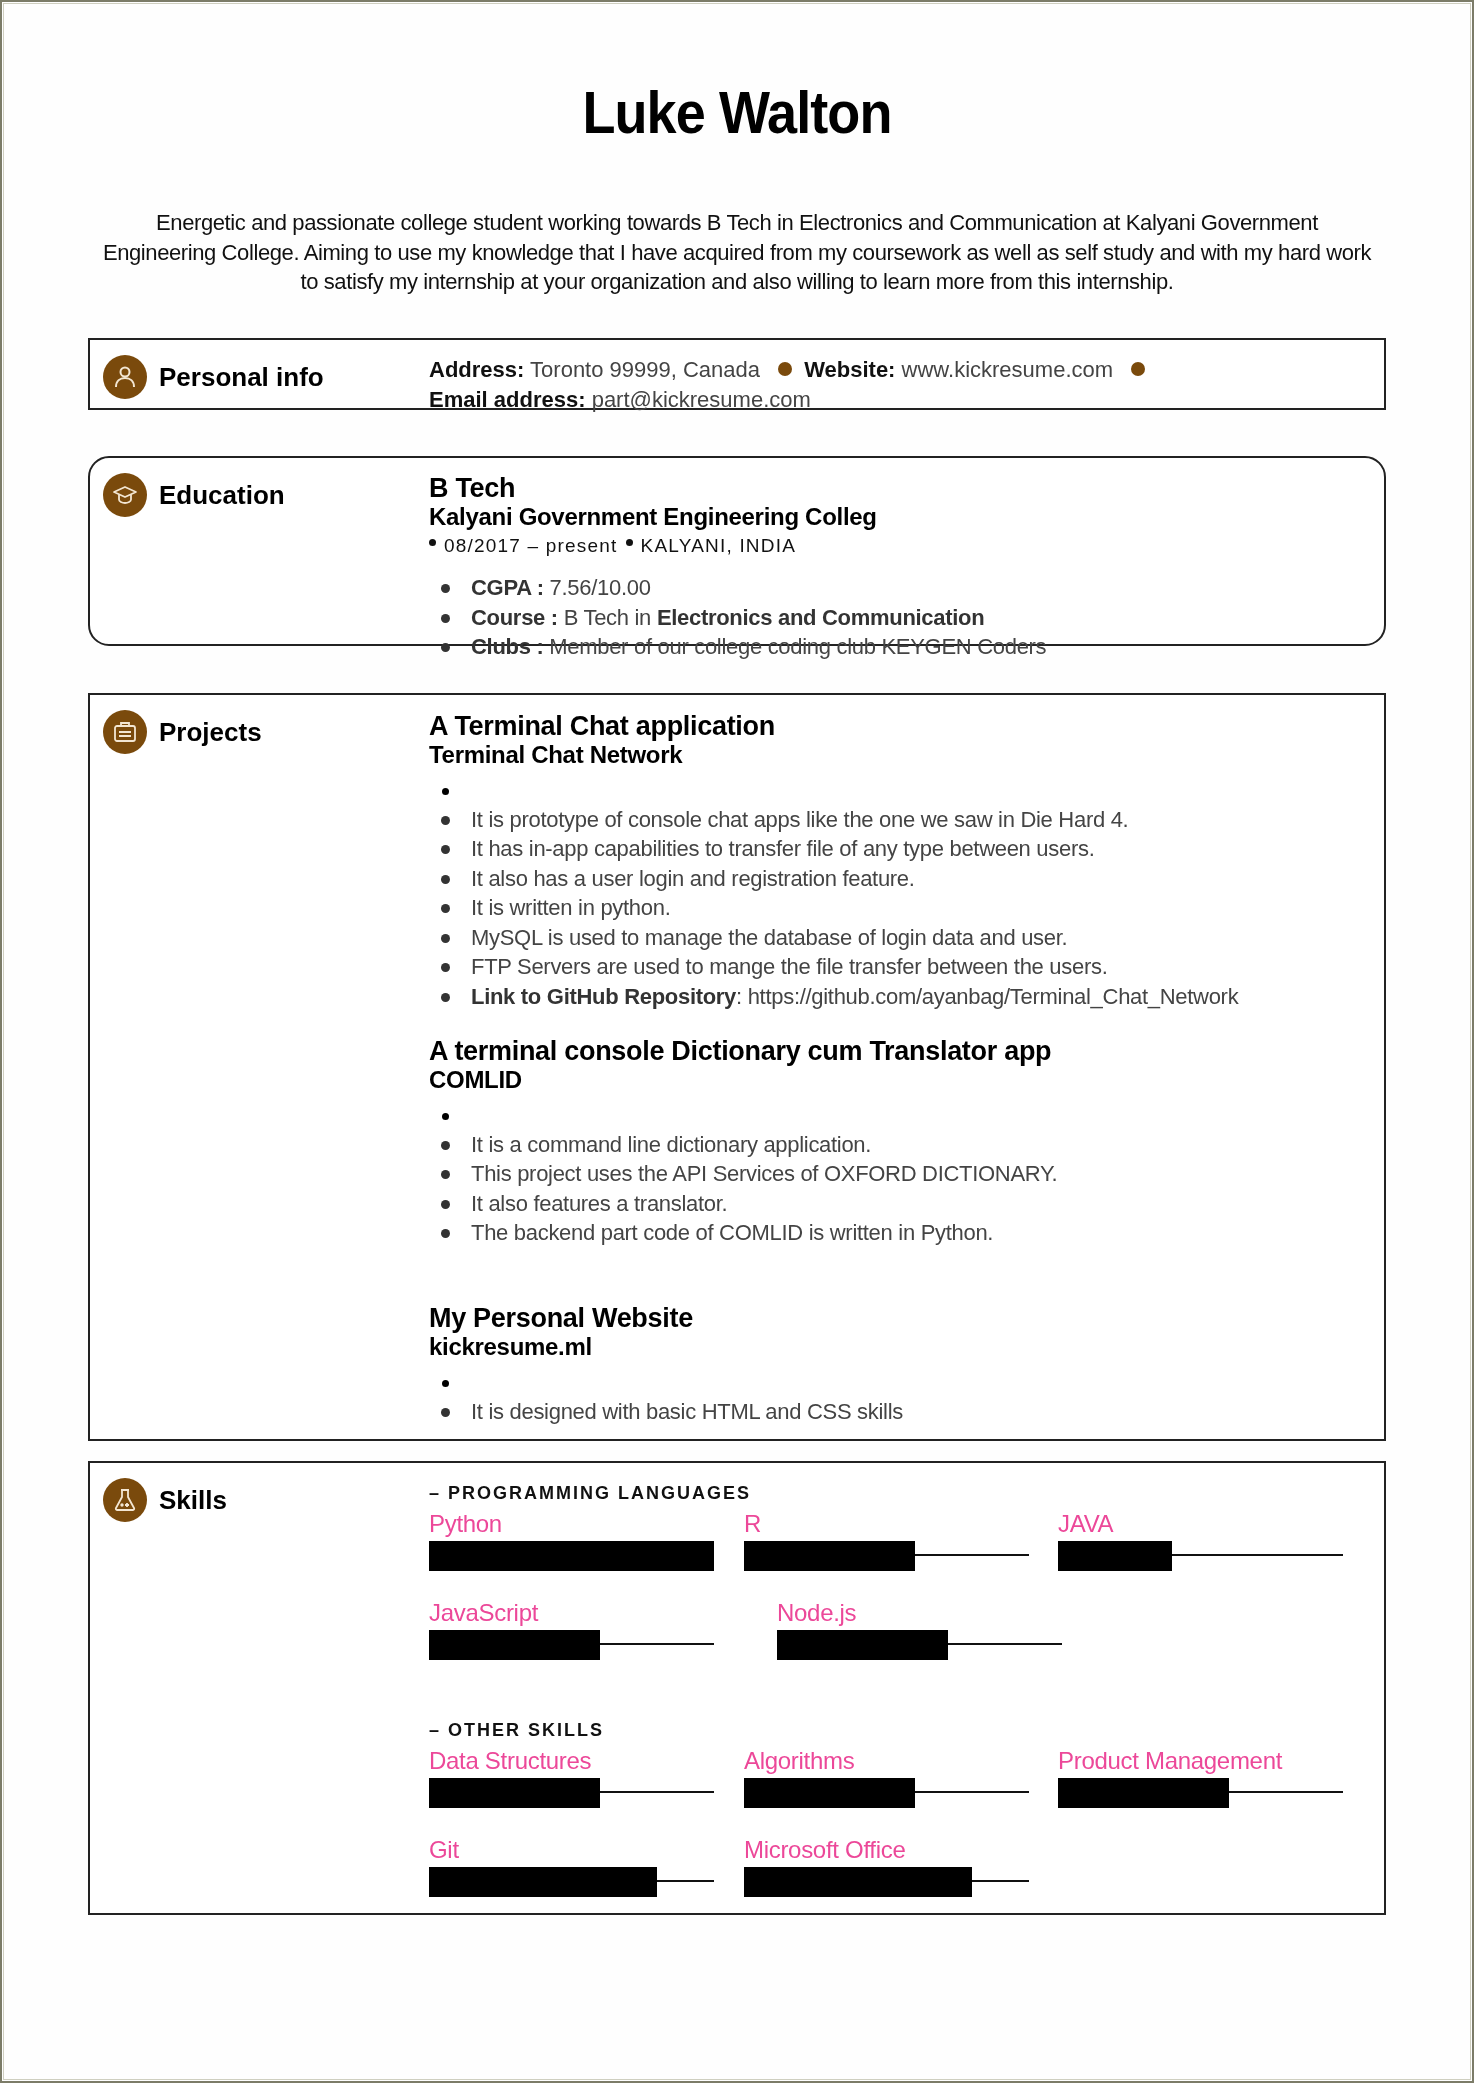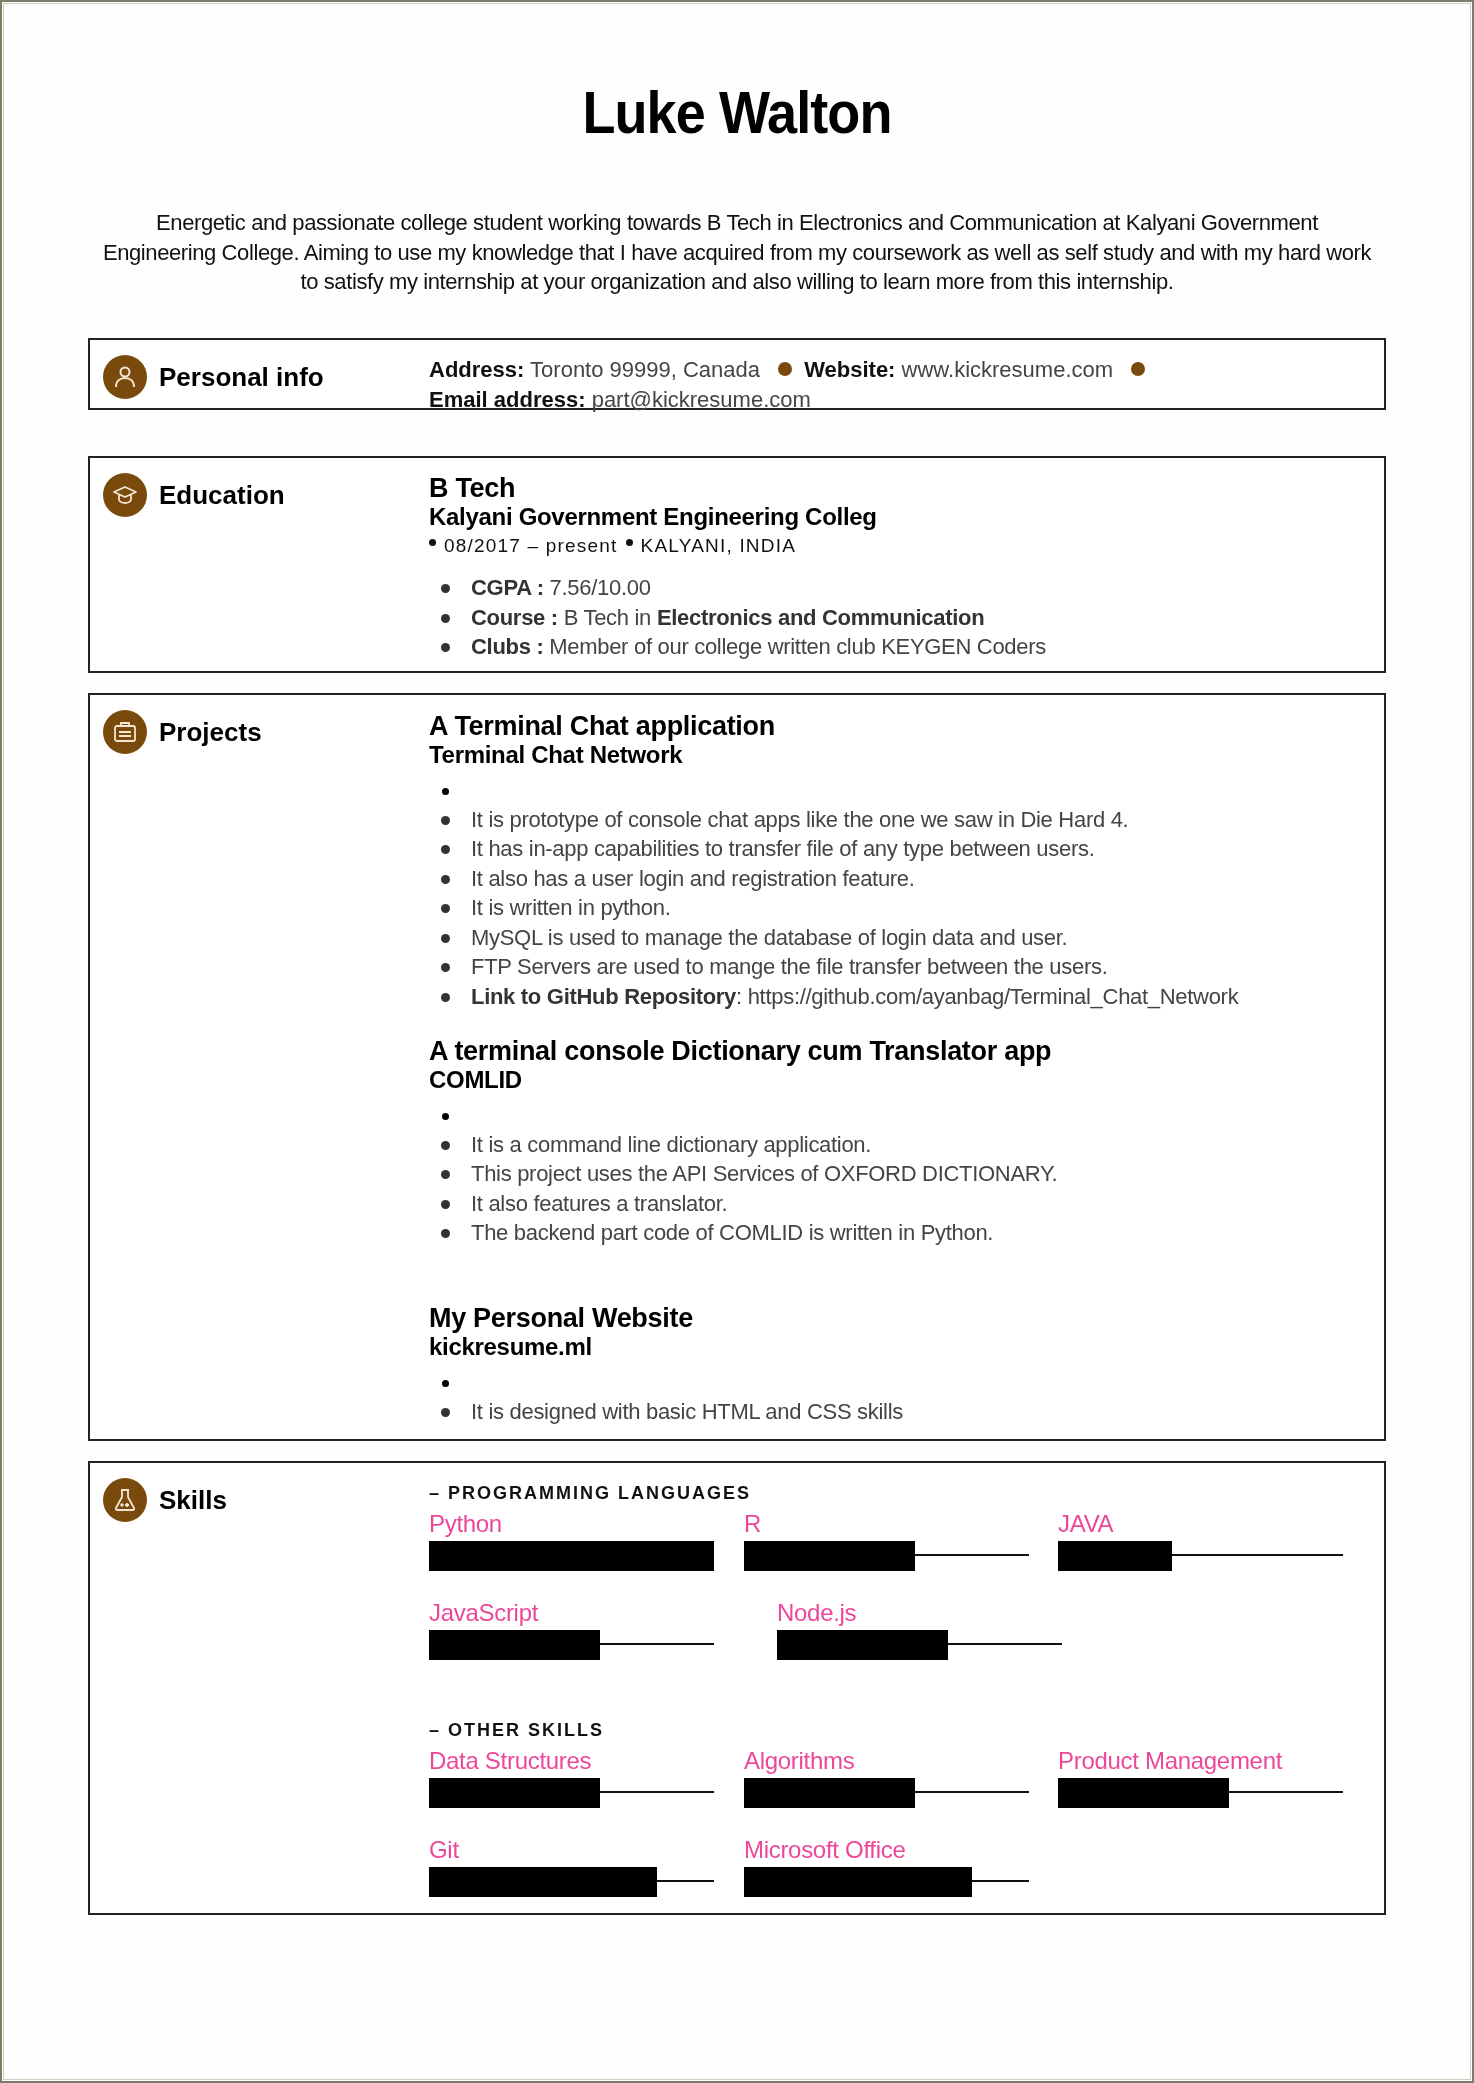--- a/index.html
+++ b/index.html
@@ -92,40 +92,40 @@
       <span class="val">www.kickresume.com</span>
       <span class="dot"></span>
     </div>
     <div class="info-line">
       <span class="lbl">Email address:</span>
       <span class="val">part@kickresume.com</span>
     </div>
   </div>
 </section>
 
-<section class="box" style="top:456px;height:217px;">
+<section class="box" style="top:456px;height:190px;border-radius:21px;">
   <div class="sec-head">
     <div class="sec-icon">
       <svg viewBox="0 0 26 26" fill="none" stroke="#f3e6d2" stroke-width="1.8" stroke-linejoin="round">
           <path d="M2 10 L13 5 L24 10 L13 15 Z"></path>
           <path d="M7 12.5 v5 c0 2 3 3.5 6 3.5 s6-1.5 6-3.5 v-5"></path>
         </svg>
     </div>
     <div class="sec-title">Education</div>
   </div>
   <div class="content" style="top:16px;">
     <div class="h1">B Tech</div>
     <div class="h2">Kalyani Government Engineering Colleg</div>
     <div class="meta">
       <span class="sm-dot"></span><span>08/2017 – present</span><span class="sm-dot mid"></span><span>KALYANI, INDIA</span>
     </div>
     <ul class="bl">
       <li><b>CGPA :</b><span> 7.56/10.00</span></li>
       <li><b>Course :</b><span> B Tech in </span><b>Electronics and Communication</b></li>
-      <li><b>Clubs :</b><span> Member of our college written club KEYGEN Coders</span></li>
+      <li><b>Clubs :</b><span> Member of our college coding club KEYGEN Coders</span></li>
     </ul>
   </div>
 </section>
 
 <section class="box" style="top:693px;height:748px;">
   <div class="sec-head">
     <div class="sec-icon">
       <svg viewBox="0 0 26 26" fill="none" stroke="#f3e6d2" stroke-width="1.8">
           <rect x="3" y="7" width="20" height="15" rx="2"></rect>
           <path d="M9 7 V4 h8 v3"></path>

